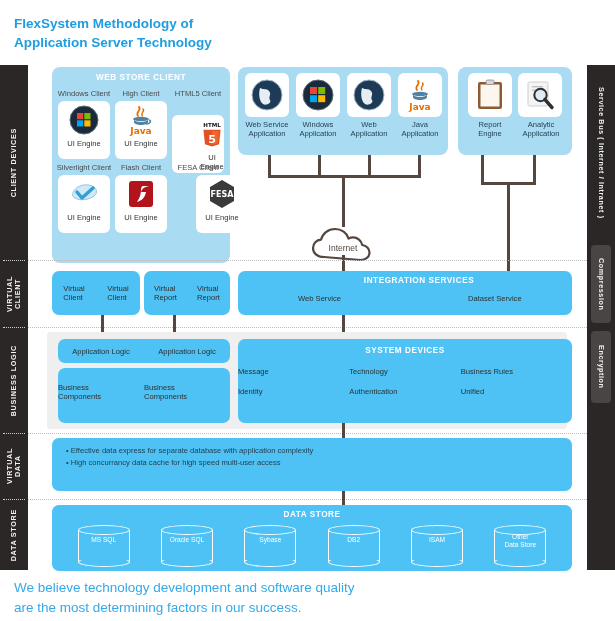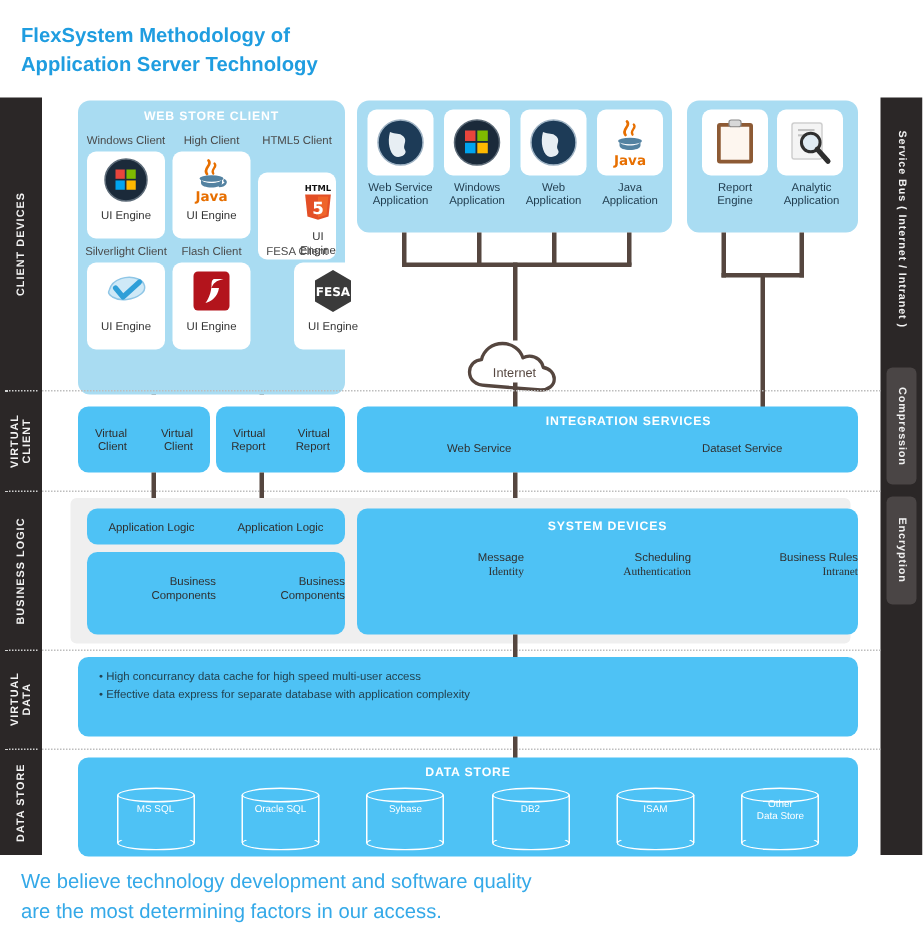--- a/index.html
+++ b/index.html
@@ -35,21 +35,21 @@
   
   .panel{position:absolute;box-sizing:border-box;}
   .lightpanel{background:#a9dcf2;border-radius:8px;}
   .greypanel{background:#efefef;border-radius:4px;}
   .bluebox{background:#4ec2f5;border-radius:7px;box-sizing:border-box;}
   .whitecard{background:#fff;border-radius:6px;box-sizing:border-box;}
 
   .panel-head{width:100%;text-align:center;color:#fff;font-weight:bold;
               font-size:8.2px;letter-spacing:.55px;}
   .cap{font-size:7.6px;color:#4a4a4a;text-align:center;line-height:1.2;}
-  .cap-dk{font-size:7.6px;color:#2f2f2f;text-align:right;line-height:1.25;}
+  .cap-dk{font-size:7.6px;color:#2f2f2f;text-align:left;line-height:1.25;}
   .cap-w{font-size:7.6px;color:#1f3b4d;text-align:center;line-height:1.25;}
   .uilabel{font-size:7.6px;color:#333;text-align:center;}
 
   
   .ln{position:absolute;background:#55463f;}
 
   
   .icn{display:flex;align-items:center;justify-content:center;}
   .cyl{position:relative;width:52px;height:42px;}
   .cyl .body{position:absolute;left:0;top:5px;width:52px;height:32px;
@@ -335,36 +335,36 @@
 Components</div>
       <div style="flex: 1 1 0%; white-space: pre-line;" class="cap-dk">Business
 Components</div>
     </div>
   </div>
 
   <div class="bluebox" style="position:absolute;left:238px;top:274px;width:334px;height:84px;padding-top:7px;">
     <div class="panel-head">SYSTEM DEVICES</div>
     <div style="display:flex;margin-top:12px;">
       <div style="flex:1;" class="cap-dk">Message</div>
-      <div style="flex:1;" class="cap-dk">Scheduling</div>
+      <div style="flex:1;" class="cap-dk">Technology</div>
       <div style="flex:1;" class="cap-dk">Business Rules</div>
     </div>
-    <div style="display:flex;font-family:Liberation Serif, serif;">
+    <div style="display:flex;margin-top:11px;">
       <div style="flex:1;" class="cap-dk">Identity</div>
       <div style="flex:1;" class="cap-dk">Authentication</div>
-      <div style="flex:1;" class="cap-dk">Intranet</div>
+      <div style="flex:1;" class="cap-dk">Unified</div>
     </div>
   </div>
 
   <div class="ln" style="left:342px;top:358px;width:3px;height:22px;"></div>
 
   <div class="bluebox" style="position:absolute;left:52px;top:373px;width:520px;height:53px;padding:7px 0 0 14px;">
     <div class="bullets">
+      <div>Effective data express for separate database with application complexity</div>
       <div>High concurrancy data cache for high speed multi-user access</div>
-      <div>Effective data express for separate database with application complexity</div>
     </div>
   </div>
 
   <div class="ln" style="left:342px;top:426px;width:3px;height:16px;"></div>
 
   <div class="bluebox" style="position:absolute;left:52px;top:440px;width:520px;height:66px;padding-top:5px;">
     <div class="panel-head">DATA STORE</div>
     <div style="display:flex;justify-content:space-around;margin-top:6px;padding:0 10px;">
       <div class="cyl">
         <div class="top"></div>
@@ -402,13 +402,13 @@
         <div class="bot"></div>
         <div class="lbl" style="top: 8px; white-space: pre-line;">Other
 Data Store</div>
       </div>
     </div>
   </div>
 
 </div>
 
 <div id="footer" style="white-space: pre-line;">We believe technology development and software quality
-are the most determining factors in our access.</div>
+are the most determining factors in our success.</div>
 
 </body></html>

